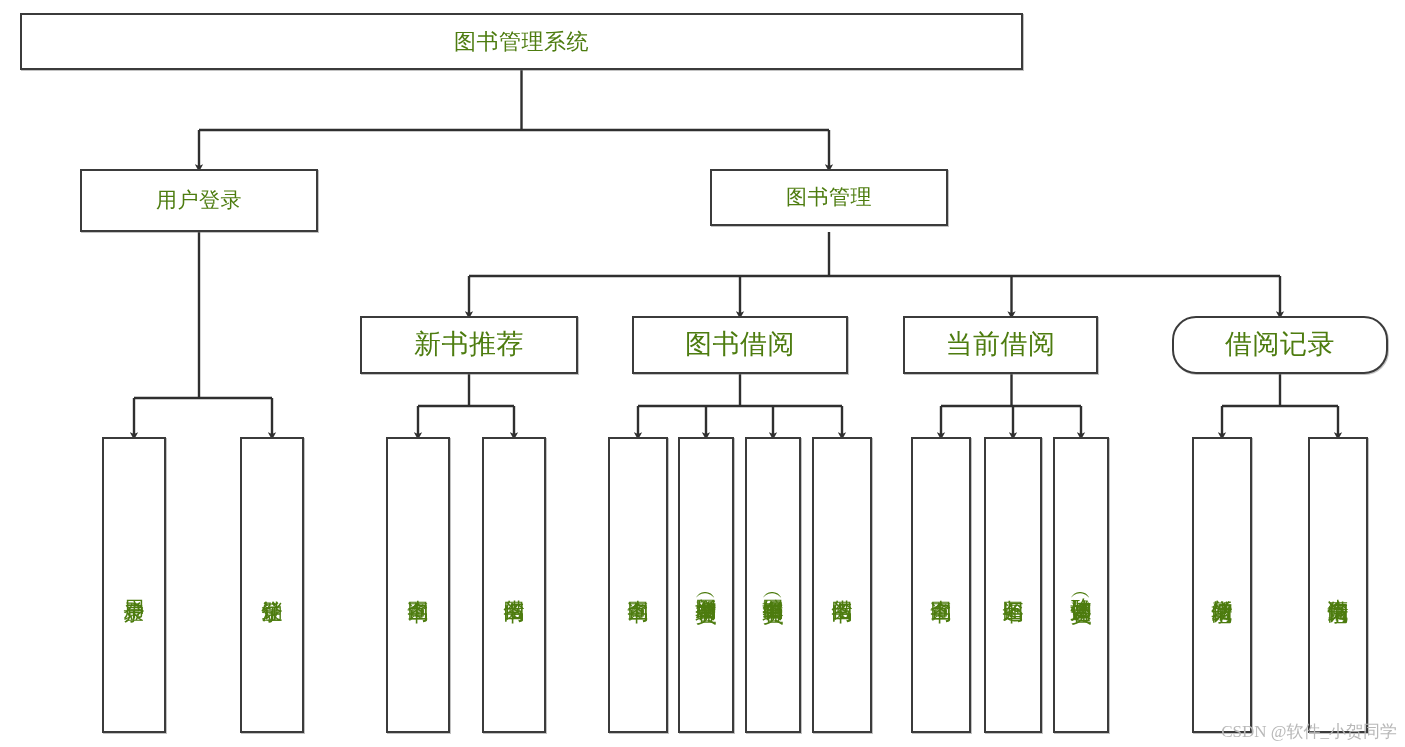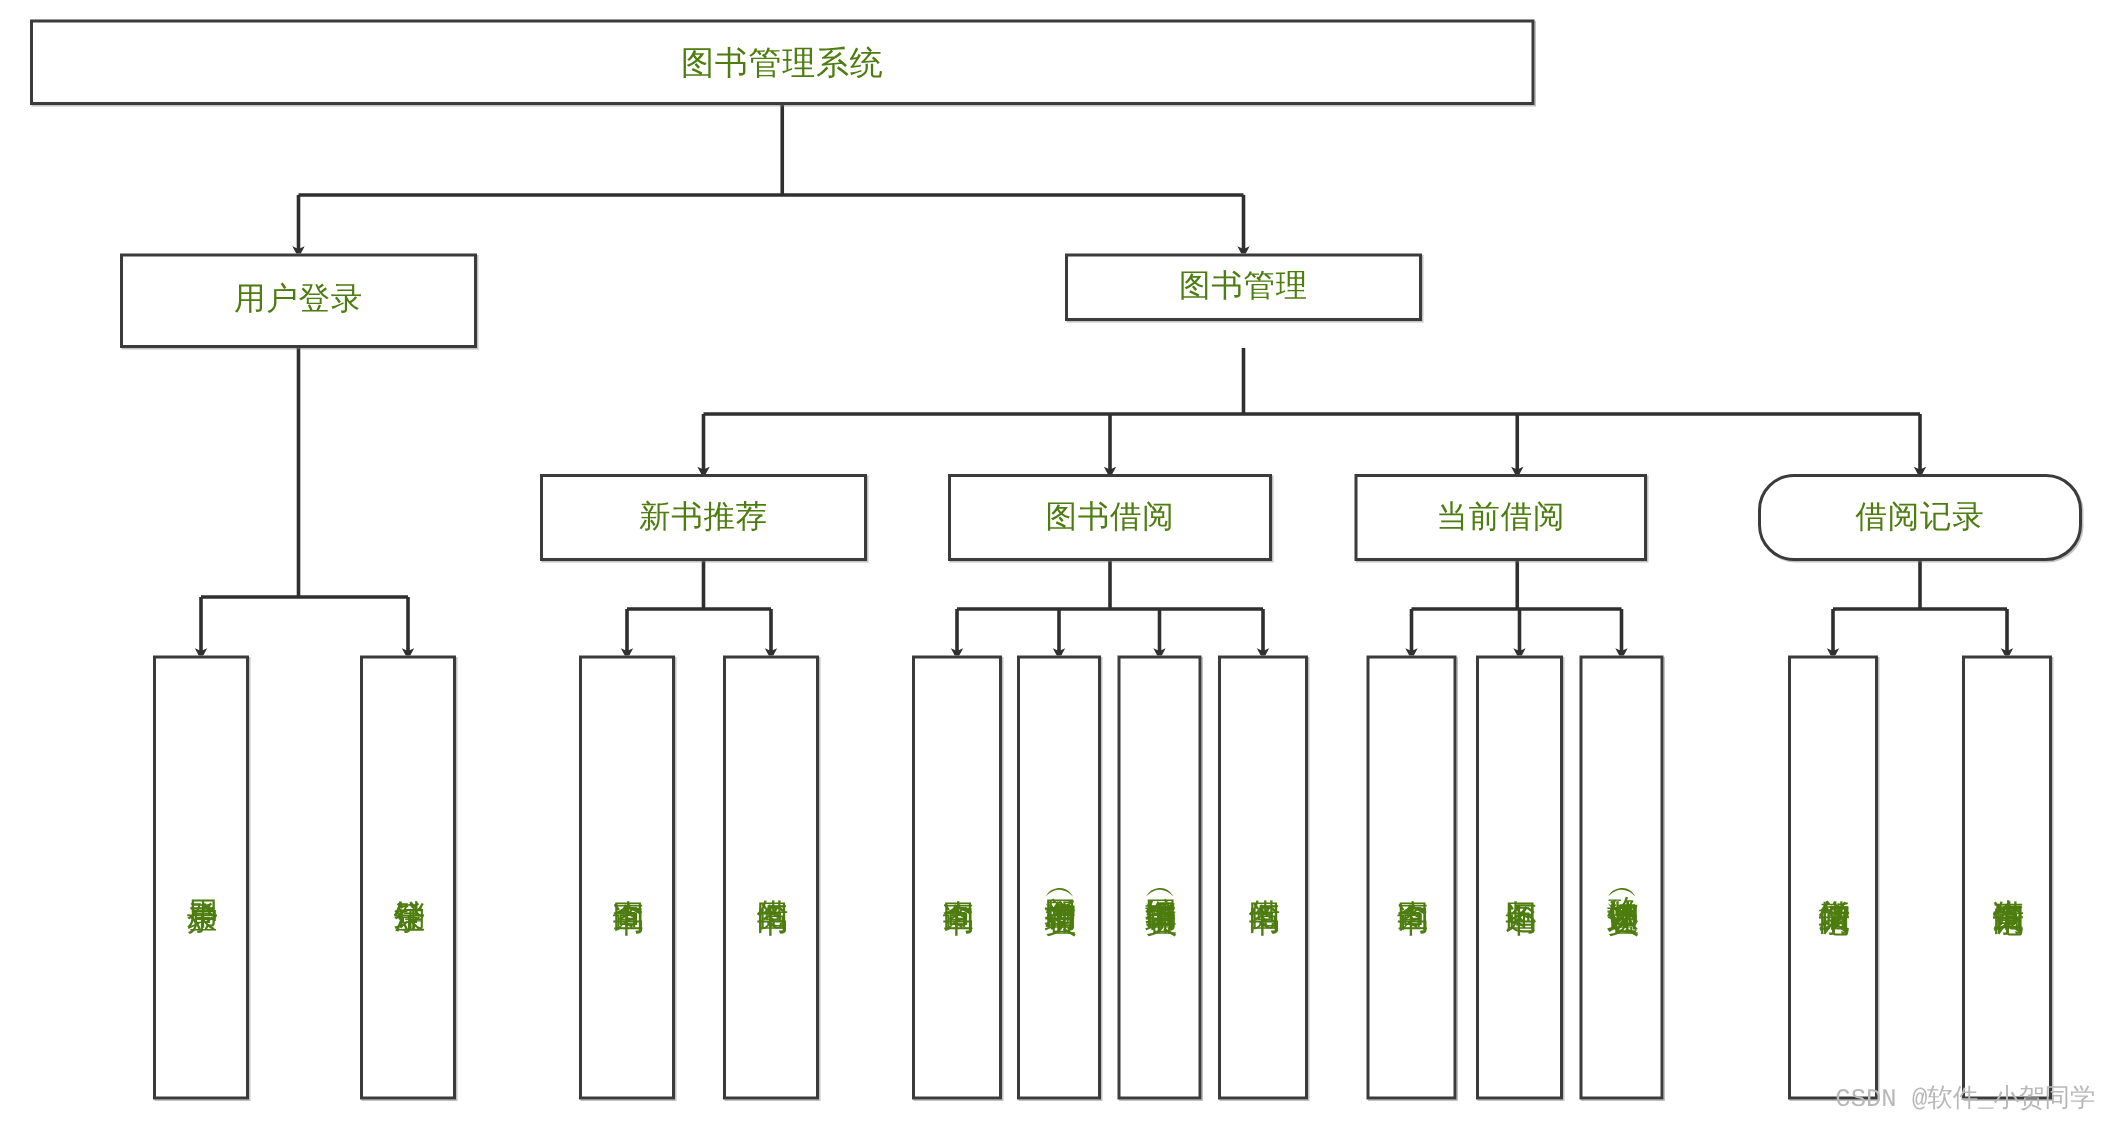--- a/index.html
+++ b/index.html
@@ -56,29 +56,29 @@
   .node.vertical .node-label {
     writing-mode: vertical-rl;
     text-orientation: upright;
     font-size: 21px;
     line-height: 1.05;
     letter-spacing: 1px;
     max-height: 100%;
   }
   .node.level-1 .node-label { font-size: 22px; }
   .node.level-2 .node-label { font-size: 21px; }
-  .node.level-3 .node-label { font-size: 21px; }
+  .node.level-3 .node-label { font-size: 27px; }
   #watermark {
     position: absolute;
     right: 8px;
     bottom: 4px;
     font-size: 17px;
     color: #b8b8b8;
     white-space: nowrap;
-    font-family: Liberation Mono, monospace;
+    font-family: Liberation Serif, serif;
   }
 </style>
 </head>
 <body>
 
 <div id="diagram-canvas">
 
   <svg id="edge-layer" viewBox="0 0 1405 747" width="1405" height="747" xmlns="http://www.w3.org/2000/svg">
     <defs>
       <marker id="arrowhead" markerWidth="9" markerHeight="9" refX="4.2" refY="4.5" orient="auto" markerUnits="userSpaceOnUse">
@@ -128,21 +128,21 @@
       </div>
       <div class="node level-2 horizontal" style="left: 80px; top: 169px; width: 238px; height: 63px;">
         <span class="node-label">用户登录</span>
       </div>
       <div class="node level-4 vertical" style="left: 102px; top: 437px; width: 64px; height: 296px;">
         <span class="node-label">用户登录</span>
       </div>
       <div class="node level-4 vertical" style="left: 240px; top: 437px; width: 64px; height: 296px;">
         <span class="node-label">注销登录</span>
       </div>
-      <div class="node level-2 horizontal" style="left: 710px; top: 169px; width: 238px; height: 45px;">
+      <div class="node level-2 horizontal" style="left: 710px; top: 169px; width: 238px; height: 57px;">
         <span class="node-label">图书管理</span>
       </div>
       <div class="node level-3 horizontal" style="left: 360px; top: 316px; width: 218px; height: 58px;">
         <span class="node-label">新书推荐</span>
       </div>
       <div class="node level-4 vertical" style="left: 386px; top: 437px; width: 64px; height: 296px;">
         <span class="node-label">查询图书</span>
       </div>
       <div class="node level-4 vertical" style="left: 482px; top: 437px; width: 64px; height: 296px;">
         <span class="node-label">借阅图书</span>

